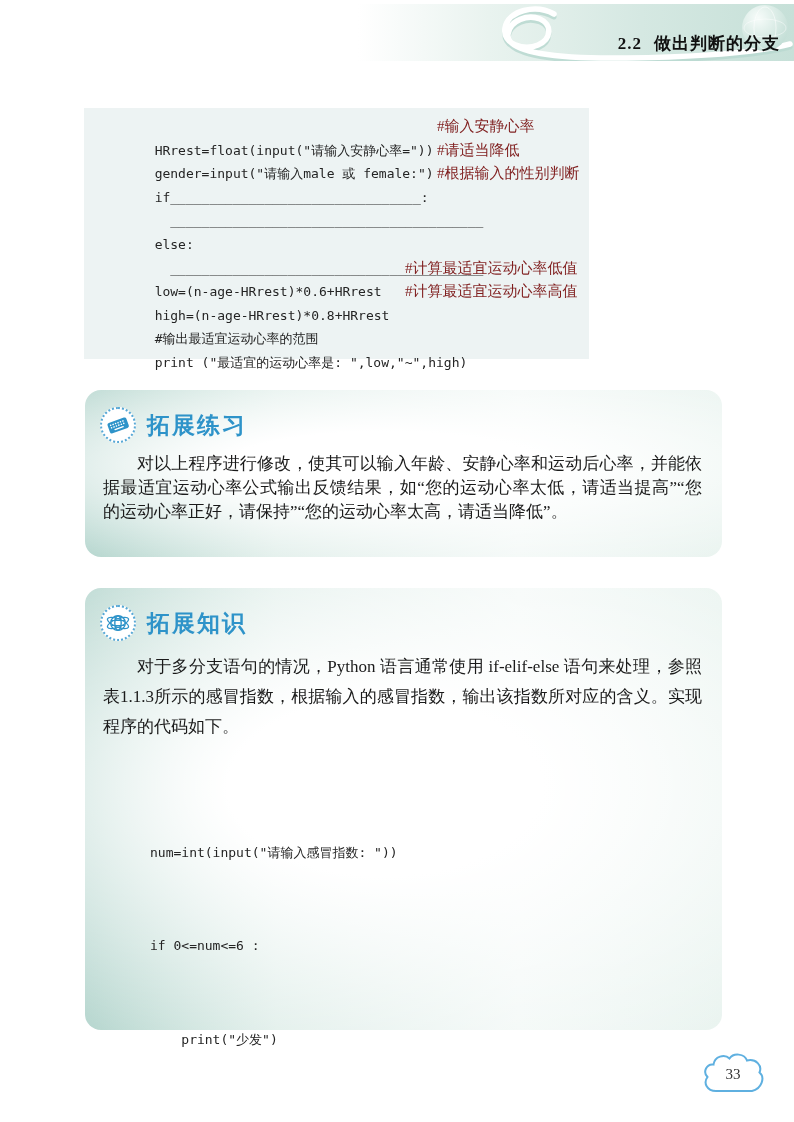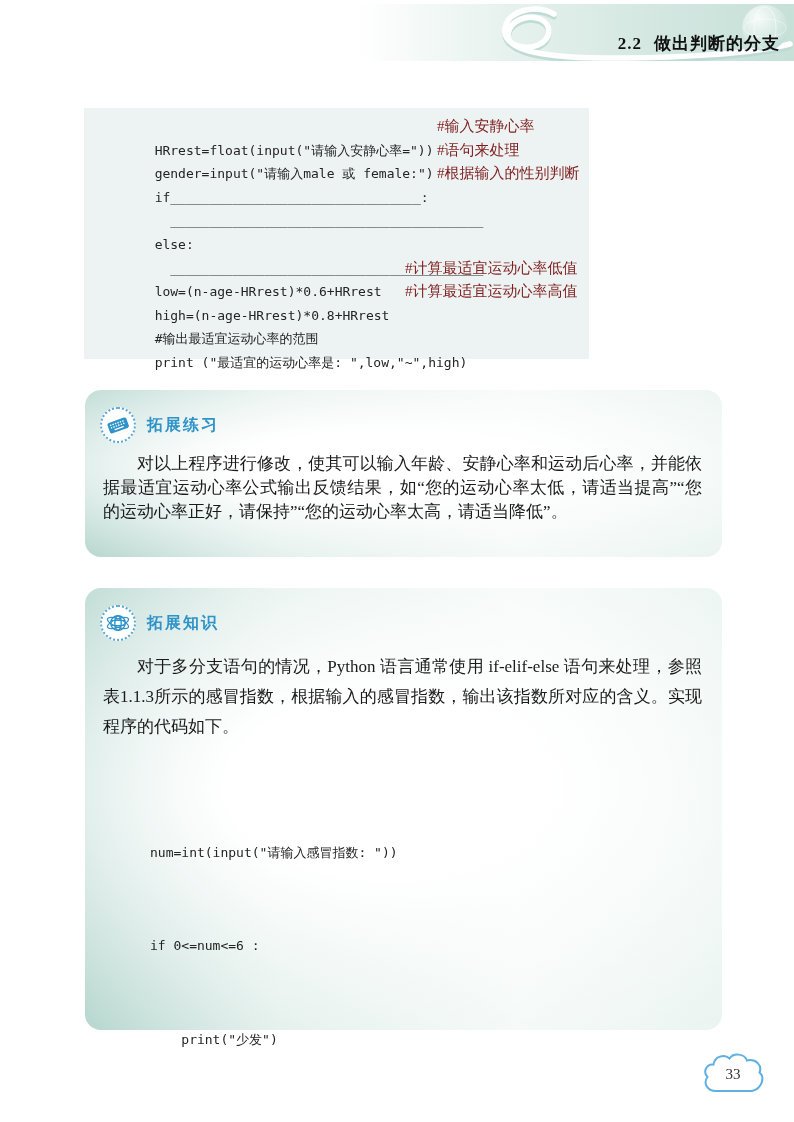--- a/index.html
+++ b/index.html
@@ -29,21 +29,21 @@
   
   .card{position:absolute;left:85px;width:637px;border-radius:16px;
     background:
       radial-gradient(ellipse 88% 72% at 47% 45%, #ffffff 28%, rgba(255,255,255,0) 96%),
       linear-gradient(to right, #b2d4cc 0%, #dcece7 30%, #f2f8f6 68%, #eaf4f0 100%);}
   .card1{top:390px;height:167px;}
   .card2{top:588px;height:442px;}
   .card-head{position:absolute;left:15px;top:17px;display:flex;align-items:center;}
   .icon-circle{width:36px;height:36px;border-radius:50%;border:2px dotted #57a8d6;background:#fff;
     display:flex;align-items:center;justify-content:center;box-sizing:border-box;}
-  .card-title{margin-left:11px;font-size:16px;color:#2e93c9;
+  .card-title{margin-left:11px;font-size:23px;color:#2e93c9;
     font-family:"Liberation Sans","DejaVu Sans",sans-serif;font-weight:600;letter-spacing:2px;}
   .card-body{position:absolute;left:18px;right:20px;text-align:justify;font-size:17px;
     line-height:24px;color:#1a1a1a;text-indent:2em;margin:0;}
   .card1 .card-body{top:62px;}
   .card2 .card-body{top:64px;line-height:30px;}
   .card-code{position:absolute;left:65px;top:160px;font-family:"DejaVu Sans Mono","Liberation Mono",monospace;
     font-size:13px;line-height:23.3px;color:#242424;white-space:pre;}
 
   
   .cloud{position:absolute;left:700px;top:1050px;width:66px;height:48px;}
@@ -74,21 +74,21 @@
 
   <div class="codebox">
 
       <div class="codeline grp-a">
         <span class="code">HRrest=float(input("请输入安静心率="))</span>
         <span class="cmt">#输入安静心率</span>
       </div>
 
       <div class="codeline grp-a">
         <span class="code">gender=input("请输入male 或 female:")</span>
-        <span class="cmt">#语句来处理</span>
+        <span class="cmt">#请适当降低</span>
       </div>
 
       <div class="codeline grp-a">
         <span class="code">if________________________________:</span>
         <span class="cmt">#根据输入的性别判断</span>
       </div>
 
       <div class="codeline">
         <span class="code">  ________________________________________</span>
         <span class="cmt"></span>

